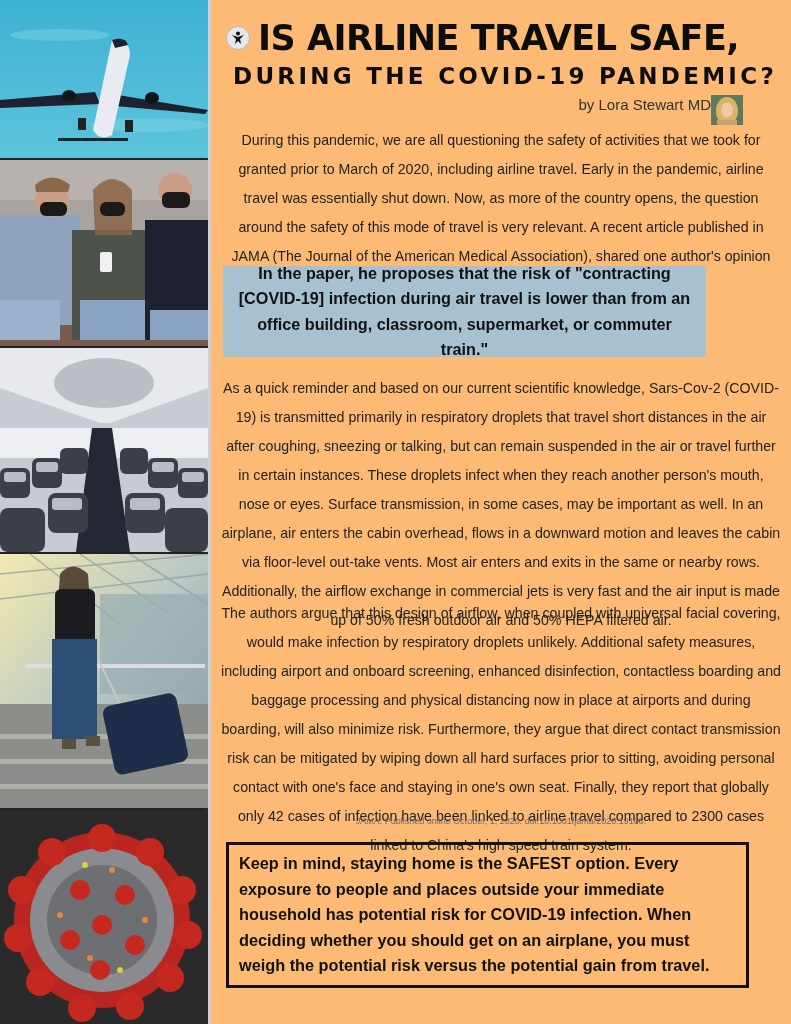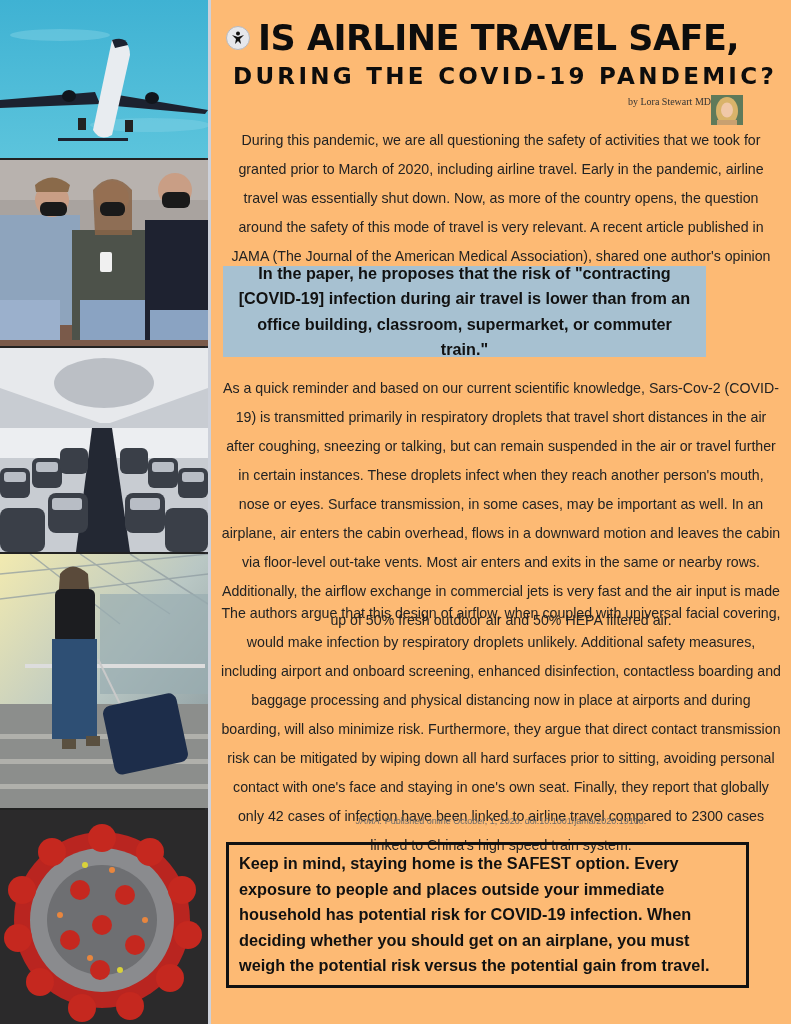--- a/index.html
+++ b/index.html
@@ -37,21 +37,21 @@
     font-family: "DejaVu Sans", sans-serif; font-weight: bold;
     font-size: 35px; letter-spacing: -0.5px; color: #0d0d0d; line-height: 40px;
   }
   .title-2 {
     position: absolute; left: 22px; top: 62px;
     font-family: "DejaVu Sans", sans-serif; font-weight: bold;
     font-size: 23px; letter-spacing: 3.3px; color: #0d0d0d; line-height: 28px;
   }
   .byline {
     position: absolute; right: 80px; top: 96px;
-    font-size: 10px; color: #333; font-family: Liberation Serif, serif;
+    font-size: 15px; color: #333;
   }
   .author-photo {
     position: absolute; left: 500px; top: 95px; width: 32px; height: 30px;
     overflow: hidden;
   }
   .para {
     position: absolute; left: 10px; width: 560px;
     text-align: center; font-size: 14.2px; line-height: 29px; color: #232323;
   }
   .para-1 { top: 126px; }

